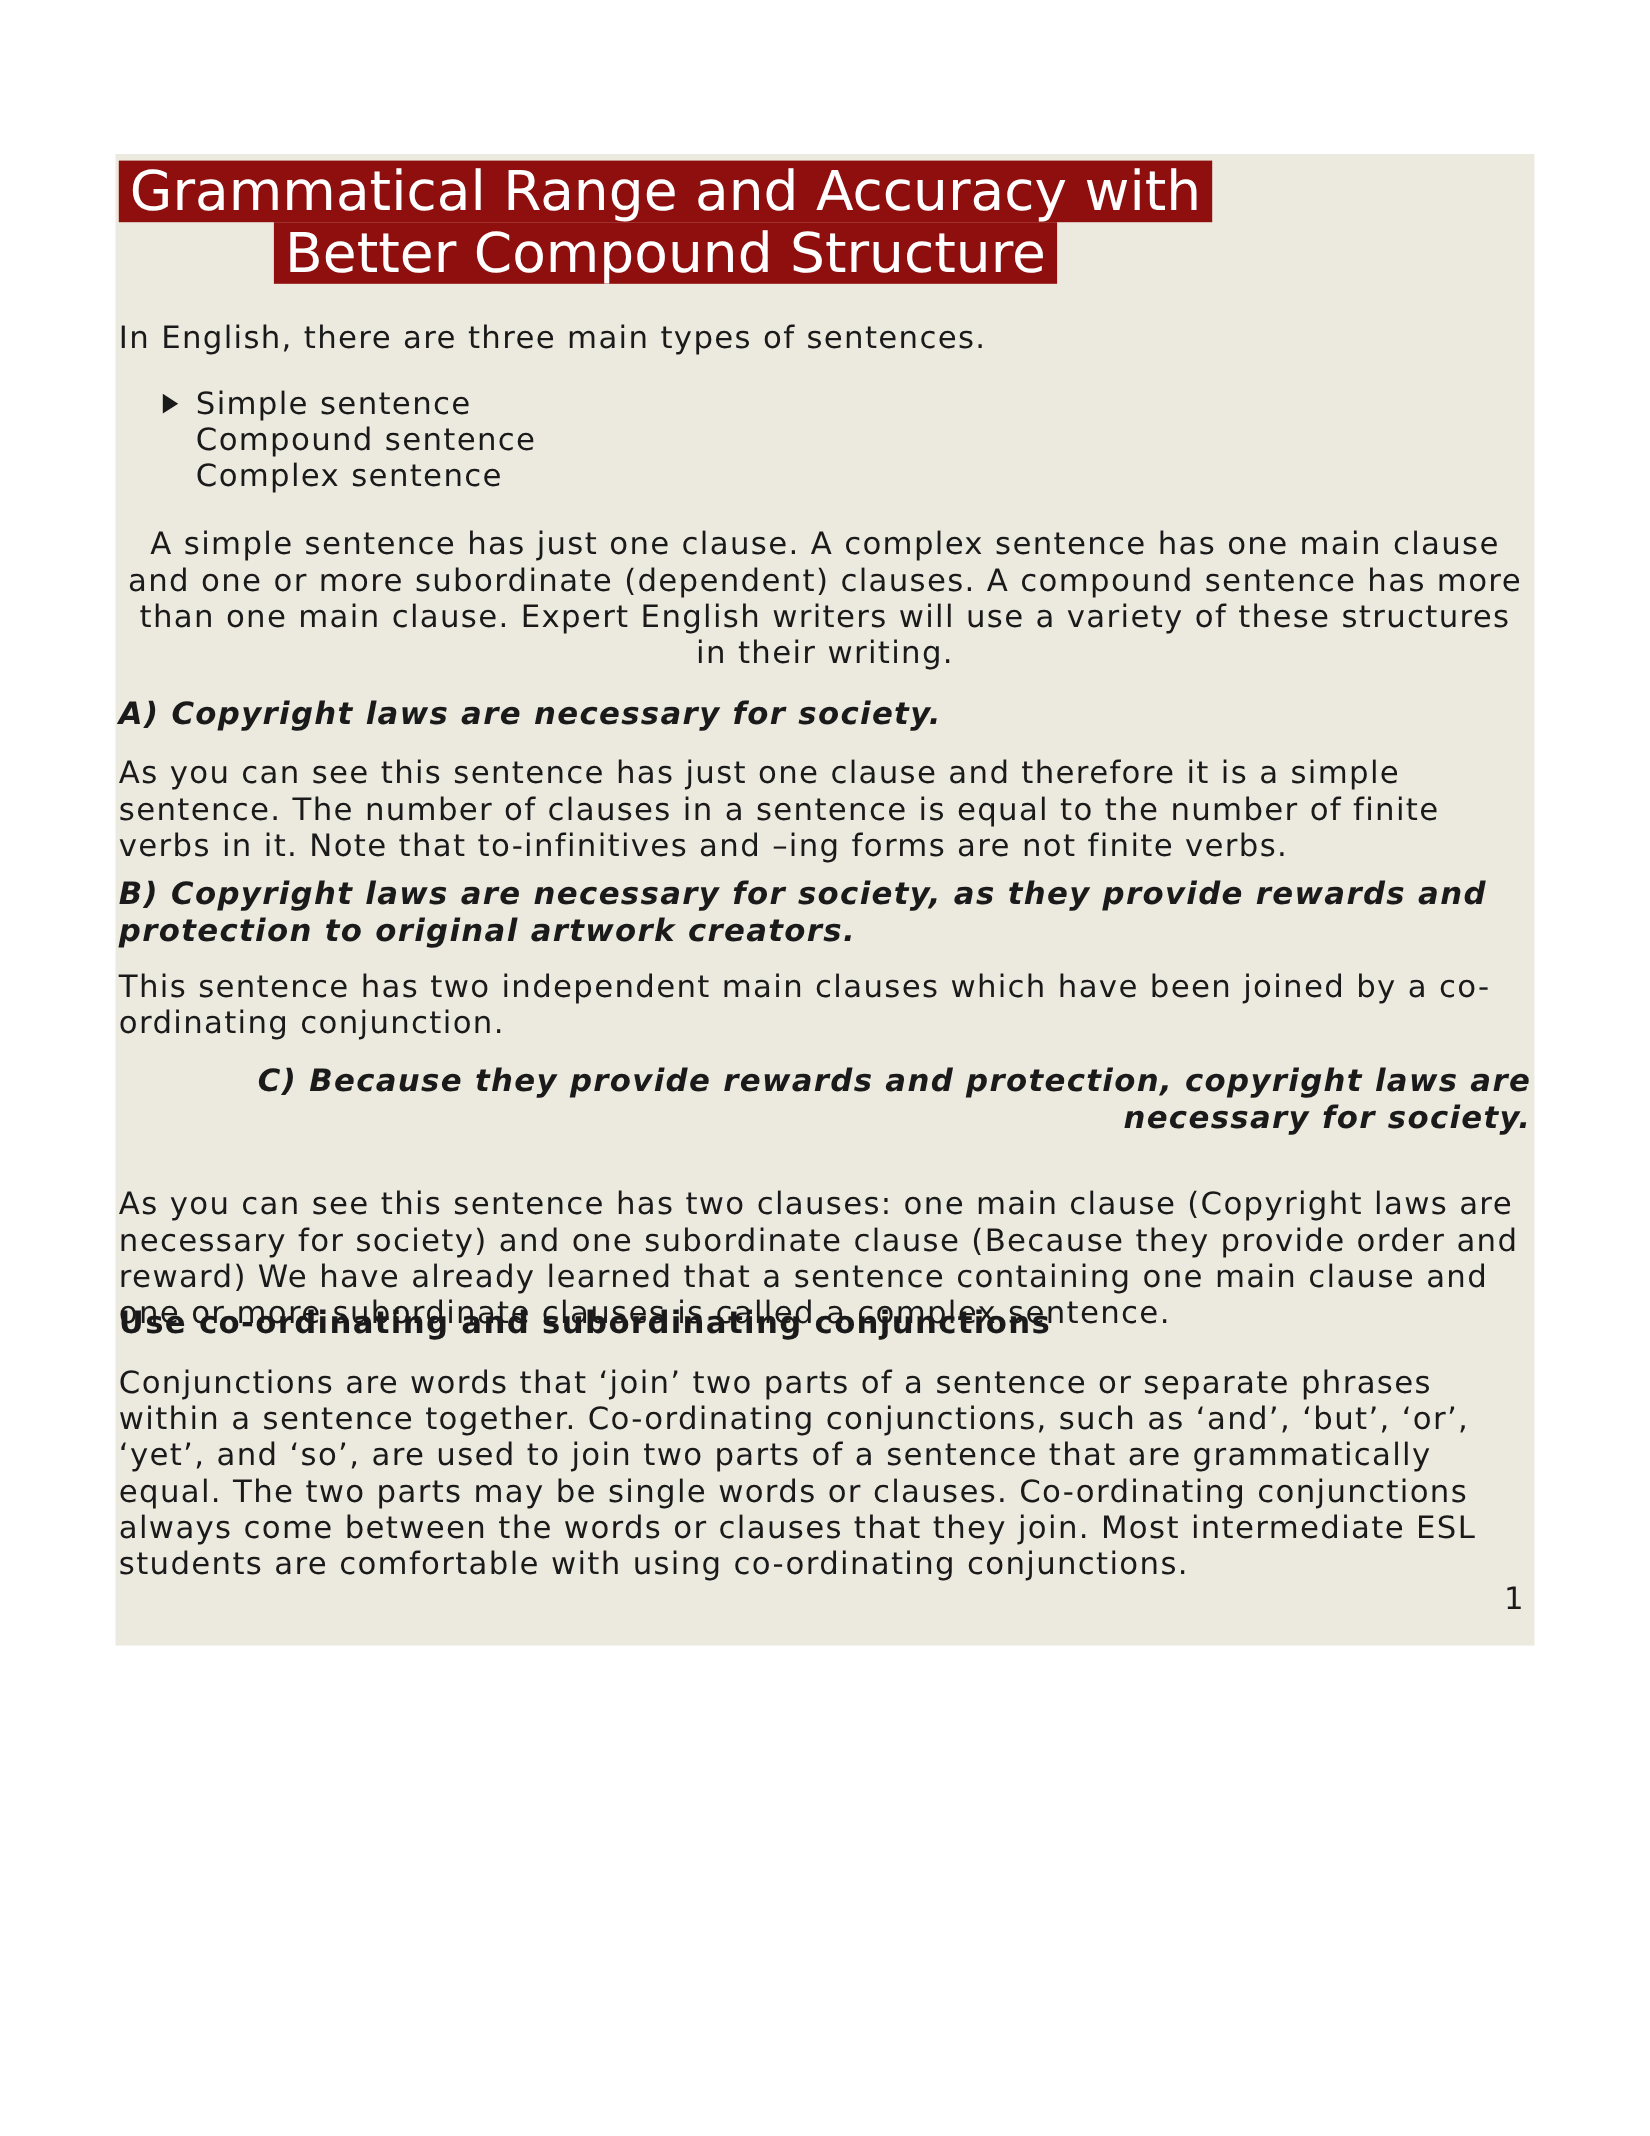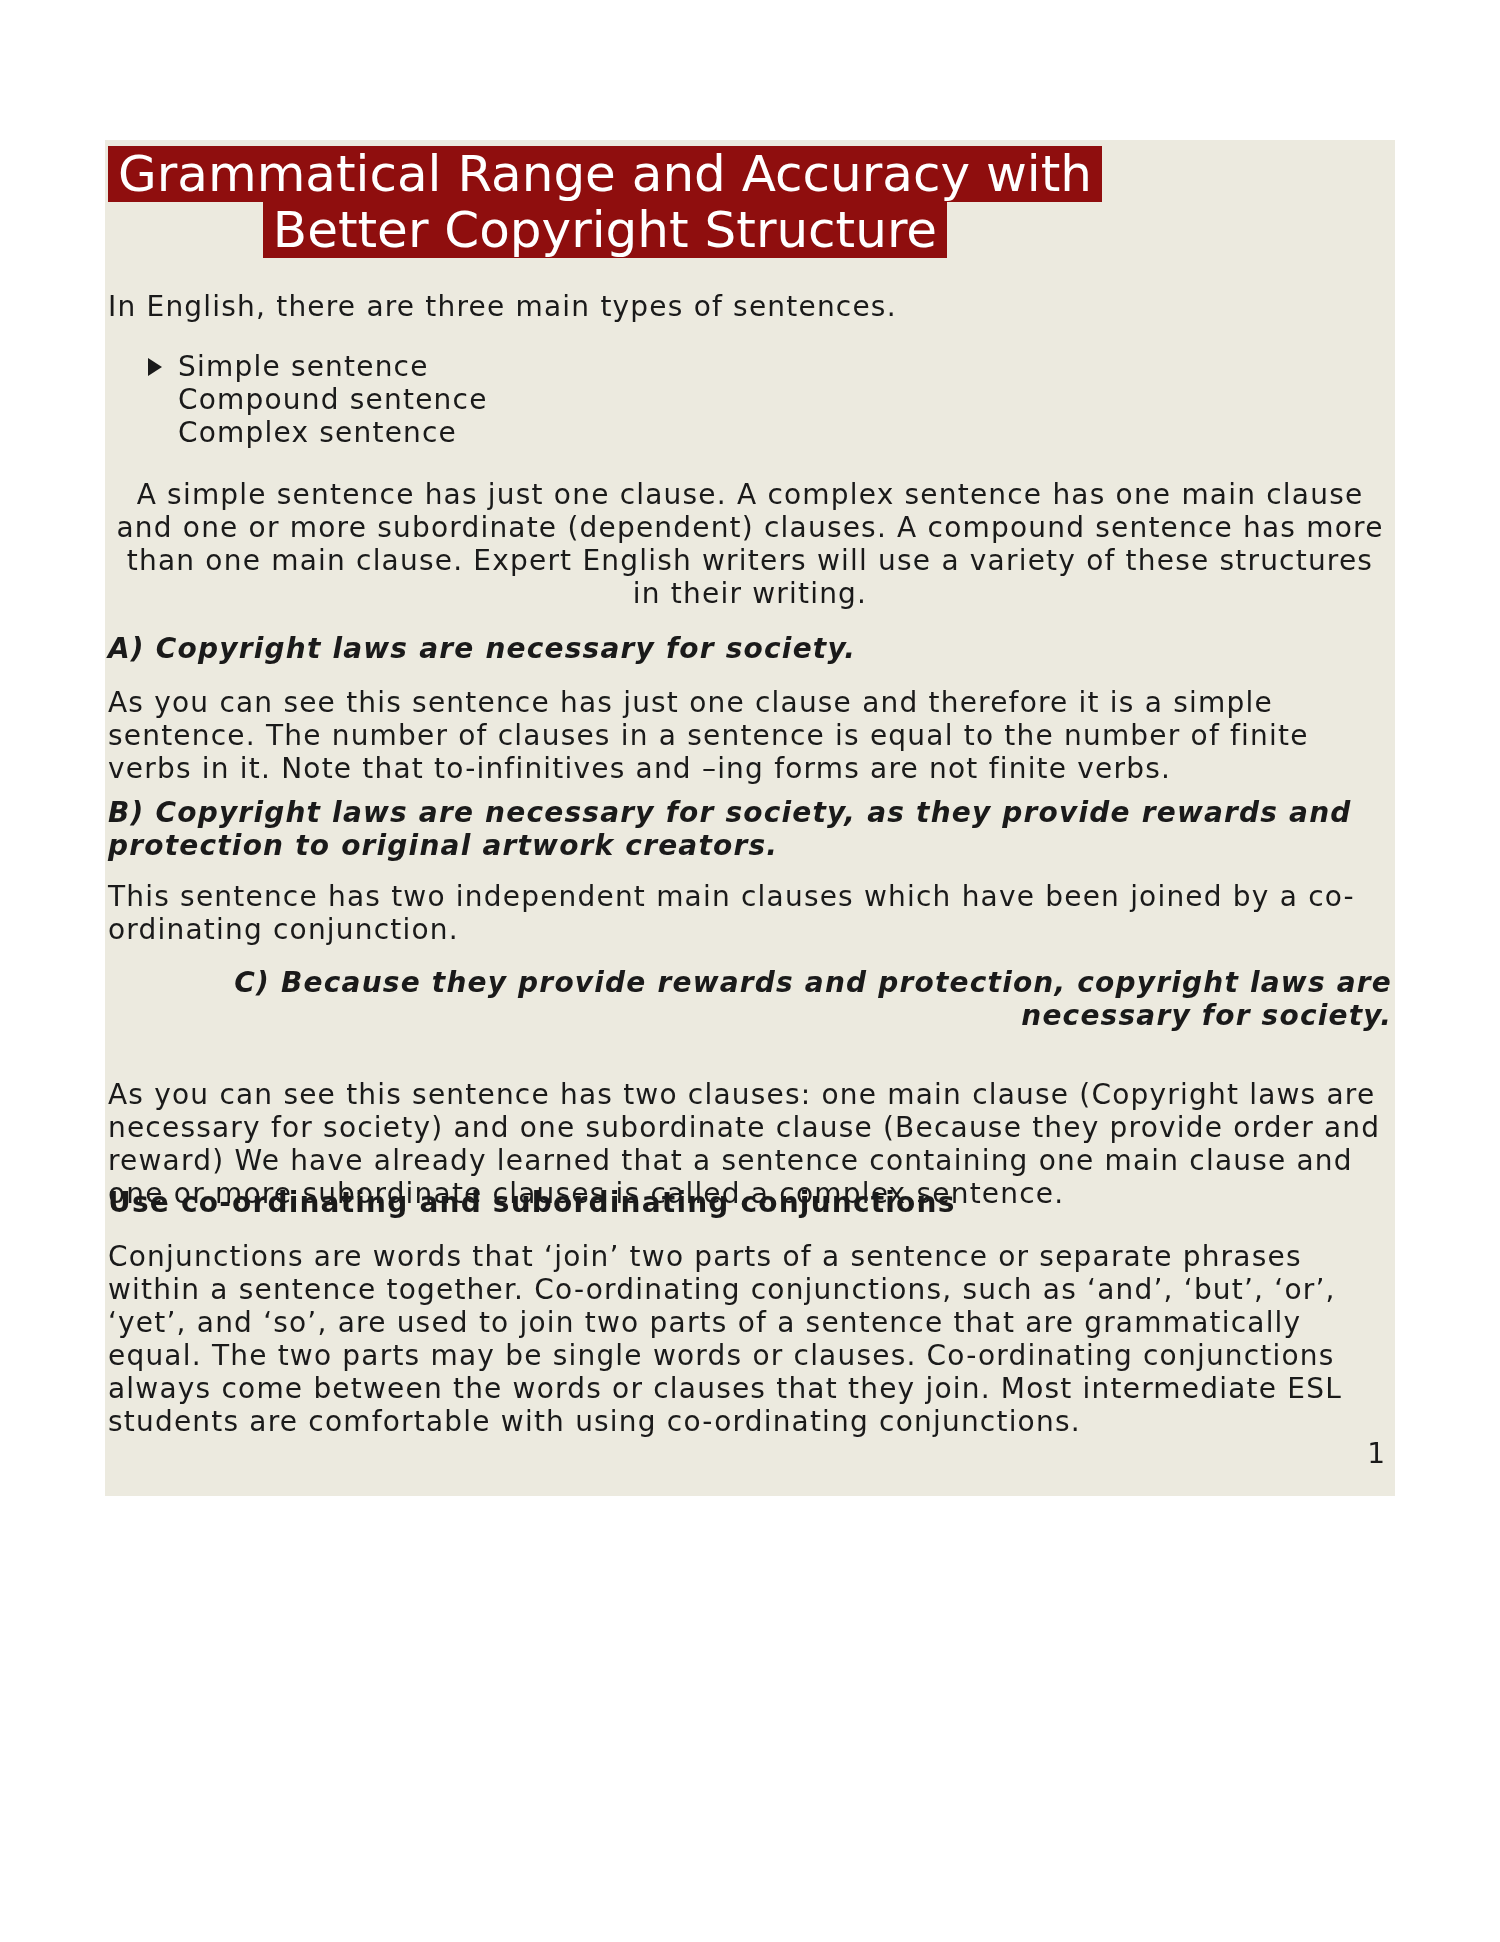--- a/index.html
+++ b/index.html
@@ -92,21 +92,21 @@
 </head>
 <body>
 
 <div class="page">
 
   <div class="title-wrap">
     <div class="title-line-row">
       <span class="title-hl">Grammatical Range and Accuracy with</span>
     </div>
     <div class="title-line-row">
-      <span class="title-hl">Better Copyright Structure</span>
+      <span class="title-hl">Better Compound Structure</span>
     </div>
   </div>
 
   <div class="block b-intro">In English, there are three main types of sentences.</div>
 
   <div class="block b-list">
     <div class="list-row">
       <span class="bullet-tri"></span>
       <span>Simple sentence</span>
     </div>

